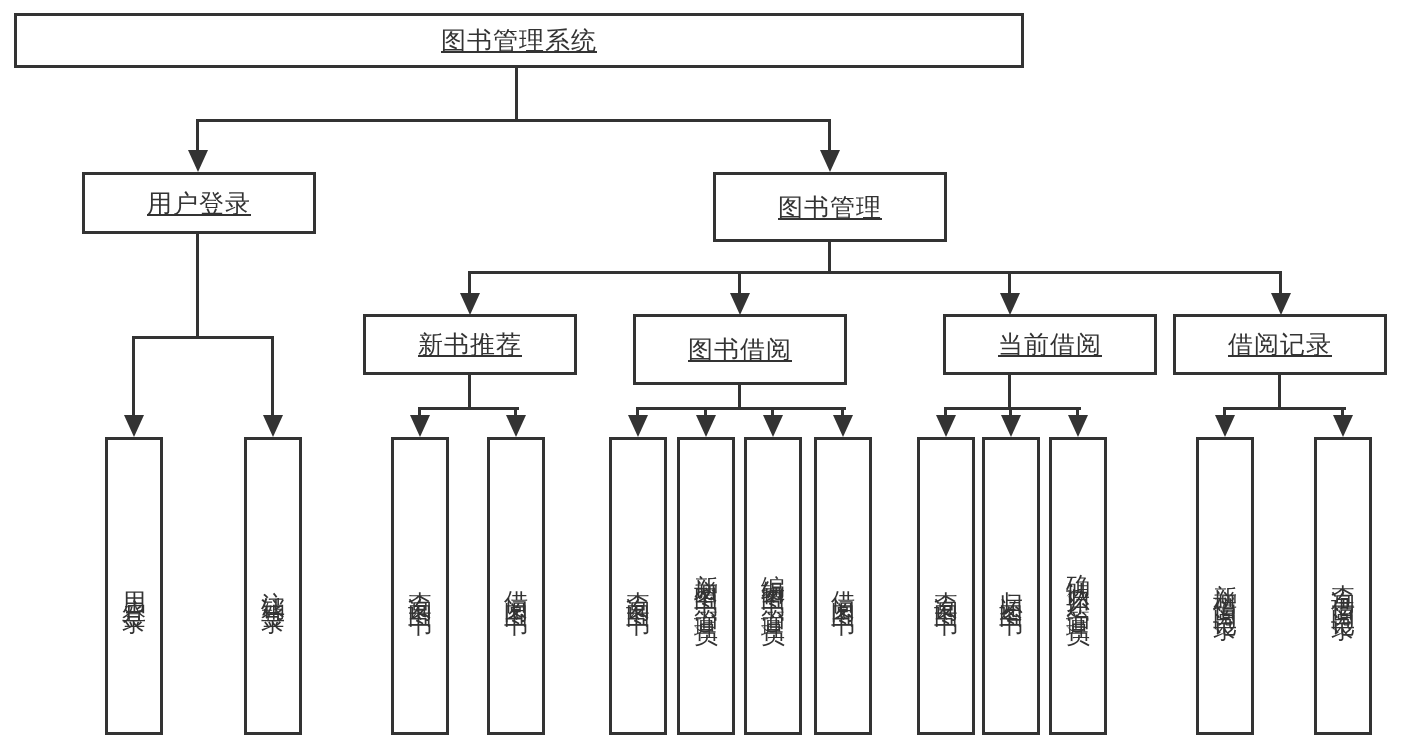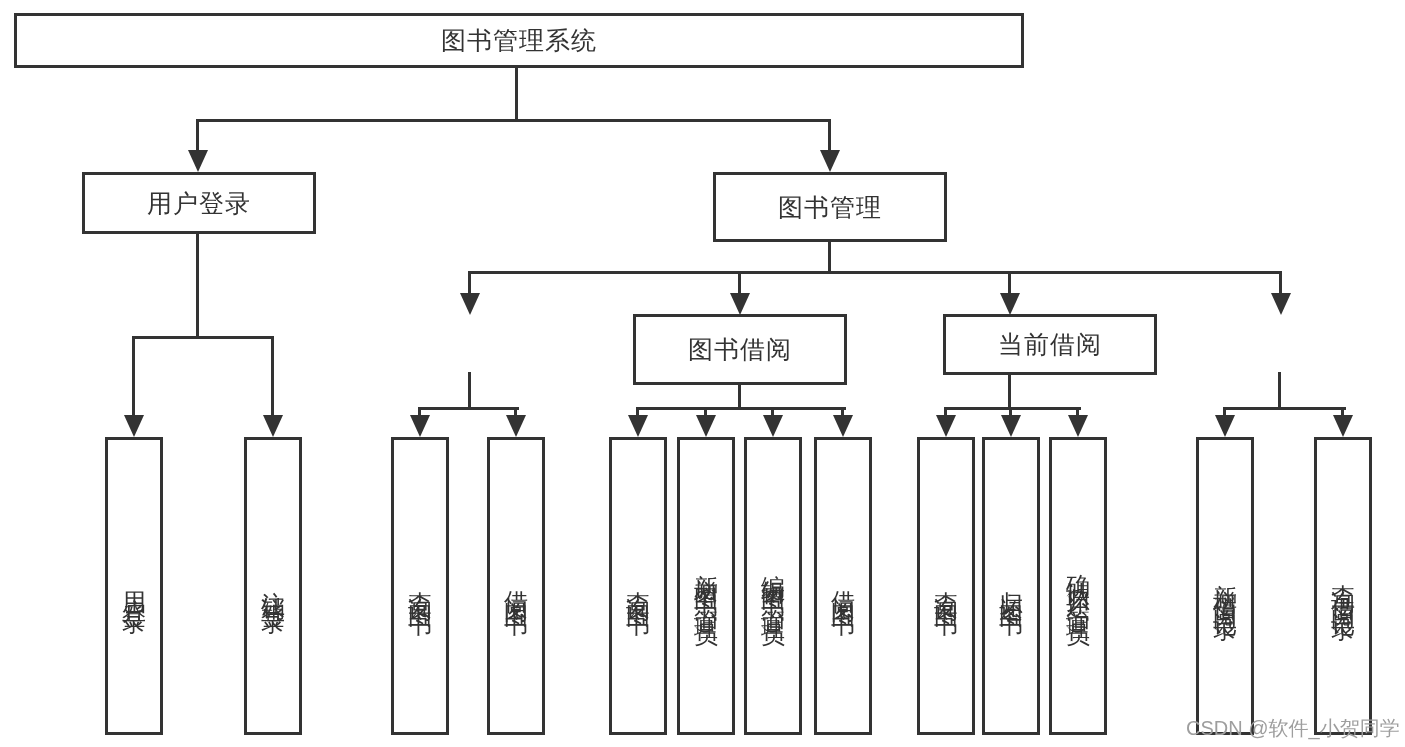--- a/index.html
+++ b/index.html
@@ -19,20 +19,21 @@
   
   .hbox{
     position:absolute;
     box-sizing:border-box;
     border:3px solid var(--line);
     background:var(--fill);
     display:flex;align-items:center;justify-content:center;
     font-size:25px;color:var(--text);
     letter-spacing:1px;
     z-index:2;
+    text-decoration:underline;
   }
   
   .vbox{
     position:absolute;
     box-sizing:border-box;
     border:3px solid var(--line);
     background:var(--fill);
     top:437px;width:58px;height:298px;
     display:flex;align-items:center;justify-content:center;
     z-index:2;
@@ -93,25 +94,31 @@
   <div class="drop" style="left:132px;top:336px;height:79px"></div>
   <div class="drop" style="left:271px;top:336px;height:79px"></div>
 
   <div class="vline" style="left:828px;top:232px;height:41px"></div>
   <div class="hline" style="left:468px;top:271px;width:814px"></div>
   <div class="drop" style="left:468px;top:271px;height:22px"></div>
   <div class="drop" style="left:738px;top:271px;height:22px"></div>
   <div class="drop" style="left:1008px;top:271px;height:22px"></div>
   <div class="drop" style="left:1279px;top:271px;height:22px"></div>
 
+  <div class="hbox" style="left:363px;top:314px;width:214px;height:61px">
+    <span>新书推荐</span>
+  </div>
   <div class="hbox" style="left:633px;top:314px;width:214px;height:71px">
     <span>图书借阅</span>
   </div>
   <div class="hbox" style="left:943px;top:314px;width:214px;height:61px">
     <span>当前借阅</span>
+  </div>
+  <div class="hbox" style="left:1173px;top:314px;width:214px;height:61px">
+    <span>借阅记录</span>
   </div>
 
   <div class="vline" style="left:468px;top:372px;height:37px"></div>
   <div class="hline" style="left:418px;top:407px;width:101px"></div>
   <div class="drop" style="left:418px;top:407px;height:8px"></div>
   <div class="drop" style="left:514px;top:407px;height:8px"></div>
 
   <div class="vline" style="left:738px;top:372px;height:37px"></div>
   <div class="hline" style="left:636px;top:407px;width:210px"></div>
   <div class="drop" style="left:636px;top:407px;height:8px"></div>
@@ -167,15 +174,14 @@
     <span class="vtext">确认归还（管理员）</span>
   </div>
 
   <div class="vbox" style="left:1196px">
     <span class="vtext">新增借阅记录</span>
   </div>
   <div class="vbox" style="left:1314px">
     <span class="vtext">查询借阅记录</span>
   </div>
 
-  <div class="watermark">CSDN @软件_小贺同学</div>
 
 </div>
 
 </body></html>

